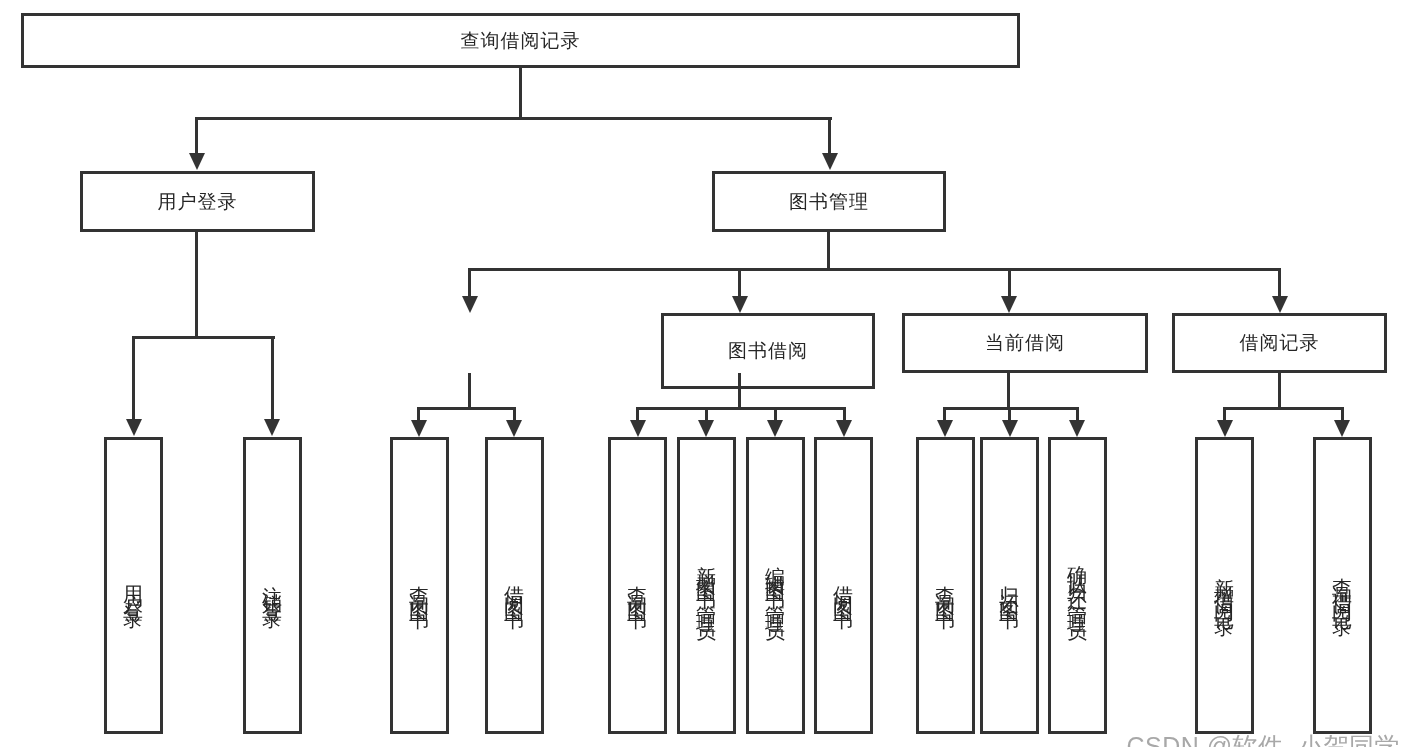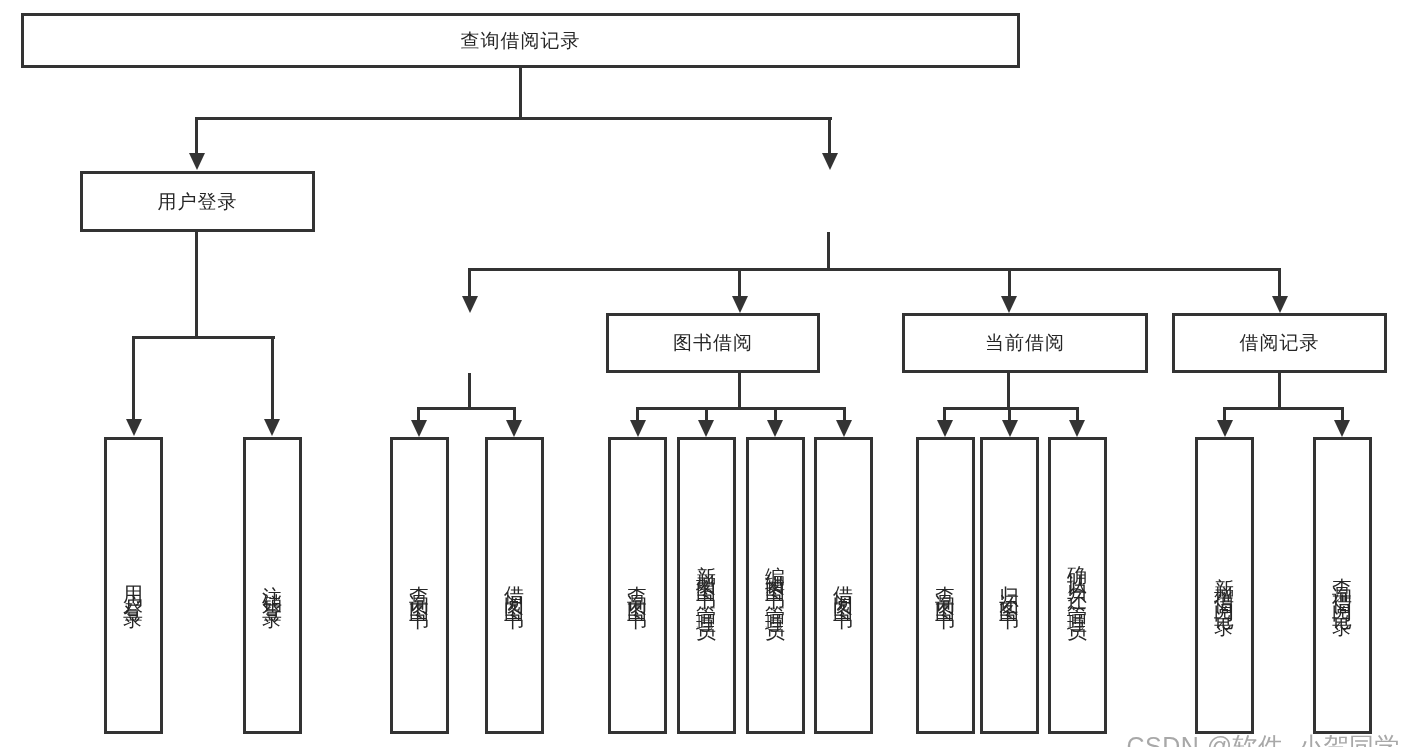--- a/index.html
+++ b/index.html
@@ -37,40 +37,41 @@
   <div class="hbox" style="left:21px;top:13px;width:999px;height:55px">查询借阅记录</div>
 
   <div class="vl" style="left:519px;top:68px;height:49px"></div>
   <div class="hl" style="left:196px;top:117px;width:636px"></div>
   <div class="vl" style="left:195px;top:117px;height:36px"></div>
   <div class="ah" style="left:189px;top:153px"></div>
   <div class="vl" style="left:828px;top:117px;height:36px"></div>
   <div class="ah" style="left:822px;top:153px"></div>
 
   <div class="hbox" style="left:80px;top:171px;width:235px;height:61px">用户登录</div>
+  <div class="hbox" style="left:712px;top:171px;width:234px;height:61px">图书管理</div>
 
   <div class="vl" style="left:195px;top:232px;height:104px"></div>
   <div class="hl" style="left:132px;top:336px;width:143px"></div>
   <div class="vl" style="left:132px;top:336px;height:83px"></div>
   <div class="ah" style="left:126px;top:419px"></div>
   <div class="vl" style="left:271px;top:336px;height:83px"></div>
   <div class="ah" style="left:264px;top:419px"></div>
 
   <div class="vl" style="left:827px;top:232px;height:36px"></div>
   <div class="hl" style="left:468px;top:268px;width:813px"></div>
   <div class="vl" style="left:468px;top:268px;height:28px"></div>
   <div class="ah" style="left:462px;top:296px"></div>
   <div class="vl" style="left:738px;top:268px;height:28px"></div>
   <div class="ah" style="left:732px;top:296px"></div>
   <div class="vl" style="left:1008px;top:268px;height:28px"></div>
   <div class="ah" style="left:1001px;top:296px"></div>
   <div class="vl" style="left:1278px;top:268px;height:28px"></div>
   <div class="ah" style="left:1272px;top:296px"></div>
 
-  <div class="hbox" style="left:606px;top:313px;width:214px;height:60px">图书借阅</div>
+  <div class="hbox" style="left:661px;top:313px;width:214px;height:76px">图书借阅</div>
   <div class="hbox" style="left:902px;top:313px;width:246px;height:60px">当前借阅</div>
   <div class="hbox" style="left:1172px;top:313px;width:215px;height:60px">借阅记录</div>
 
   <div class="vl" style="left:468px;top:373px;height:34px"></div>
   <div class="hl" style="left:417px;top:407px;width:99px"></div>
   <div class="vl" style="left:417px;top:407px;height:13px"></div>
   <div class="ah" style="left:411px;top:420px"></div>
   <div class="vl" style="left:513px;top:407px;height:13px"></div>
   <div class="ah" style="left:506px;top:420px"></div>
 

